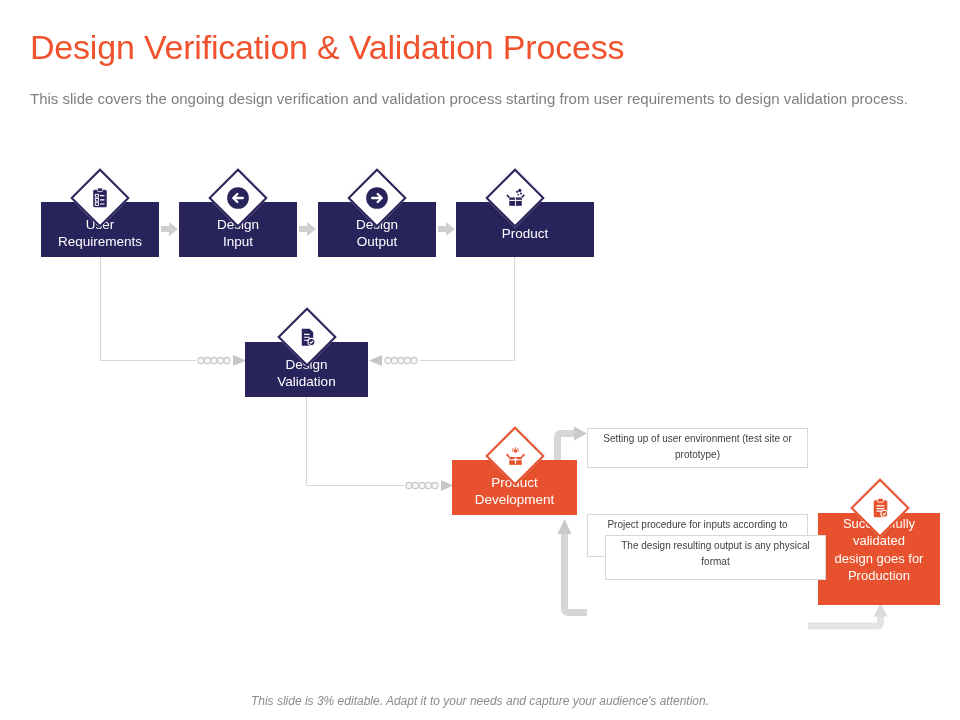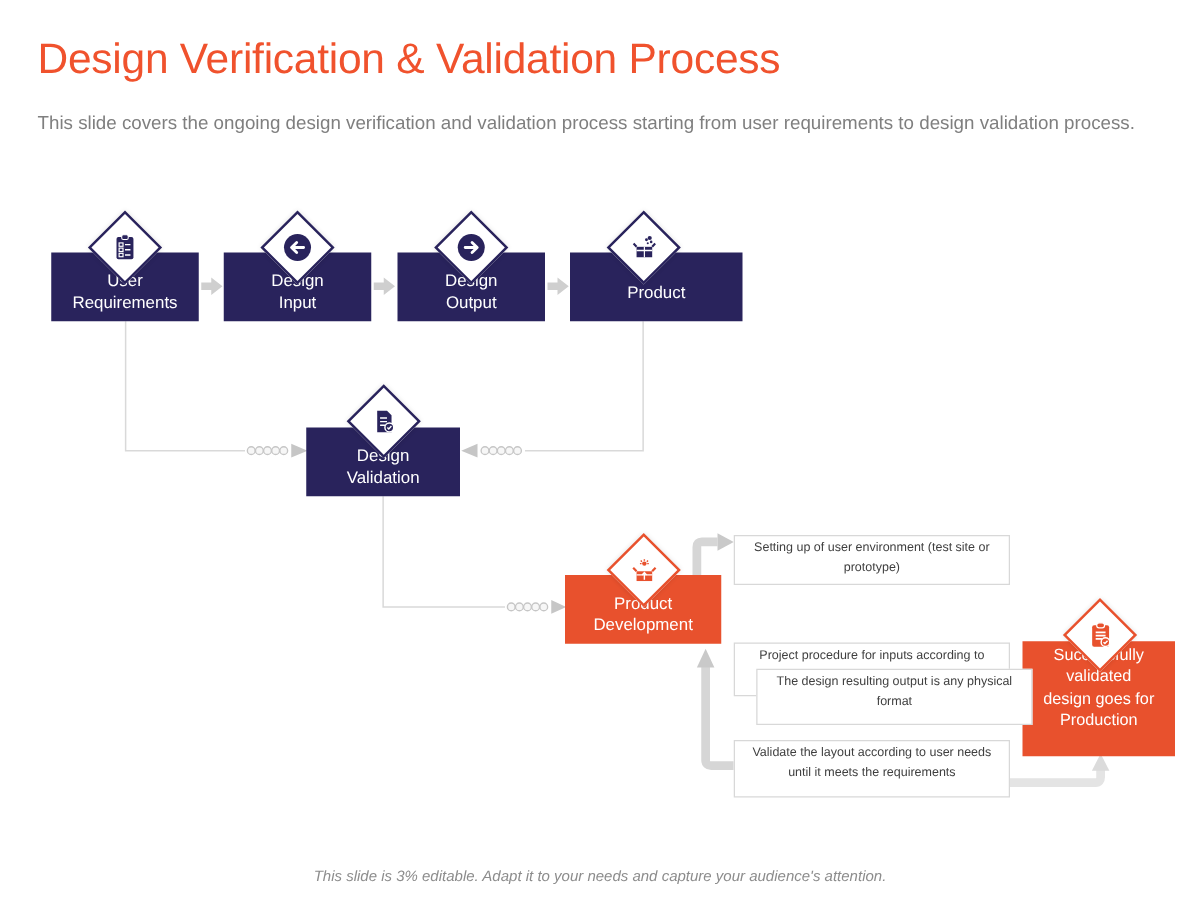--- a/index.html
+++ b/index.html
@@ -142,23 +142,20 @@
 
   <div class="step" style="top:428px; height:40px;">
     <span>Setting up of user environment (test site or prototype)</span>
   </div>
   <div class="step" style="top:482px; height:43px;margin-top:32px;">
     <span>Project procedure for inputs according to user requirements</span>
   </div>
   <div class="step" style="top:535px; height:45px;margin-left:18px;">
     <span>The design resulting output is any physical format</span>
   </div>
-  <div class="step" style="top:592px; height:46px;">
-    <span>Validate the layout according to user needs until it meets the requirements</span>
-  </div>
 
   <div class="diamond bnavy" style="left:79px; top:177px;">
     <div class="di">
       <svg width="25" height="25" viewBox="0 0 24 24">
         <rect x="5" y="3.5" width="13" height="17" rx="1.5" fill="#29235C"></rect>
         <rect x="9" y="1.8" width="5" height="3.6" rx="1.2" fill="#29235C" stroke="#fff" stroke-width="0.8"></rect>
         <rect x="7" y="8" width="3" height="2.6" fill="none" stroke="#fff" stroke-width="0.9"></rect>
         <rect x="7" y="12" width="3" height="2.6" fill="none" stroke="#fff" stroke-width="0.9"></rect>
         <rect x="7" y="16" width="3" height="2.6" fill="none" stroke="#fff" stroke-width="0.9"></rect>
         <path d="M11.5 9.3 H15.7 M11.5 13.3 H15.7 M11.5 17.3 H15.7" stroke="#fff" stroke-width="1.1"></path>

